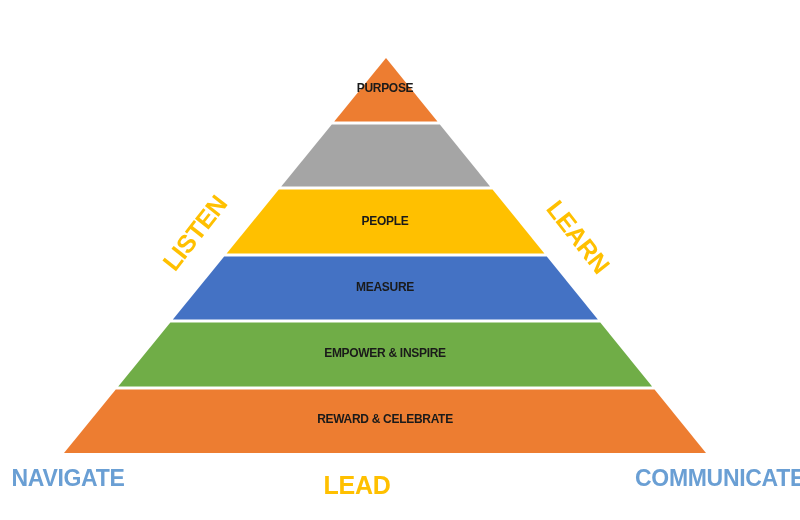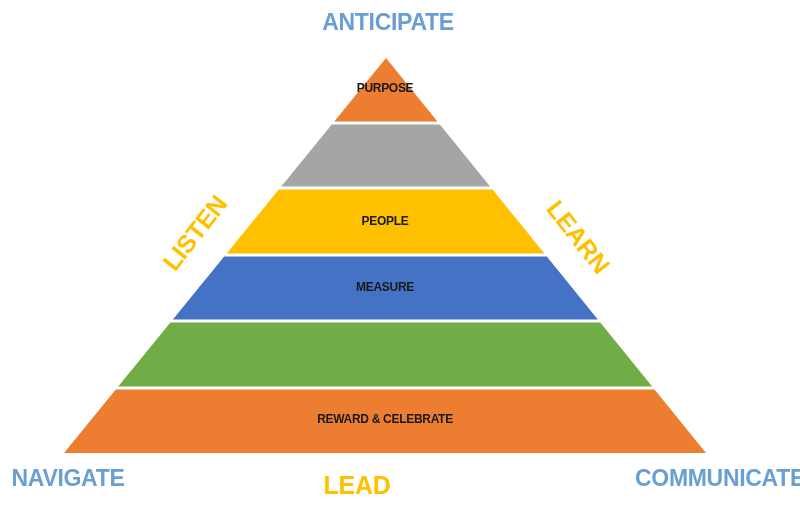--- a/index.html
+++ b/index.html
@@ -19,21 +19,21 @@
       <polygon points="331.78987341772154,124.5 439.873417721519,124.5 490.1012658227848,186.5 281.2481012658228,186.5" fill="#a5a5a5"></polygon>
       <polygon points="278.8025316455696,189.5 492.53164556962025,189.5 544.379746835443,253.5 226.63037974683544,253.5" fill="#ffc000"></polygon>
       <polygon points="224.18481012658228,256.5 546.8101265822785,256.5 597.8481012658228,319.5 172.82784810126583,319.5" fill="#4472c4"></polygon>
       <polygon points="170.38227848101266,322.5 600.2784810126582,322.5 652.126582278481,386.5 118.21012658227846,386.5" fill="#70ad47"></polygon>
       <polygon points="115.76455696202532,389.5 654.5569620253165,389.5 706,453 64,453" fill="#ed7d31"></polygon>
     </svg>
 
   <div class="lbl layer-text" style="left:385px;top:88px;">PURPOSE</div>
   <div class="lbl layer-text" style="left:385px;top:221px;">PEOPLE</div>
   <div class="lbl layer-text" style="left:385px;top:287px;">MEASURE</div>
+  <div class="lbl layer-text" style="left:385px;top:353px;">EMPOWER &amp; INSPIRE</div>
   <div class="lbl layer-text" style="left:385px;top:419px;">REWARD &amp; CELEBRATE</div>
 
-  <div class="lbl outer-blue" style="left:388px;top:22px;">ANTICIPATE</div>
   <div class="lbl outer-gold" style="left:195px;top:233px;transform:translate(-50%,-50%) rotate(-52deg);">LISTEN</div>
   <div class="lbl outer-gold" style="left:578px;top:237px;transform:translate(-50%,-50%) rotate(52deg);">LEARN</div>
   <div class="lbl outer-blue" style="left:68px;top:478px;">NAVIGATE</div>
   <div class="lbl outer-gold" style="left:357px;top:485px;">LEAD</div>
   <div class="lbl outer-blue" style="left:697px;top:478px;margin-left:23px;">COMMUNICATE</div>
 </div>
 
 </body></html>

